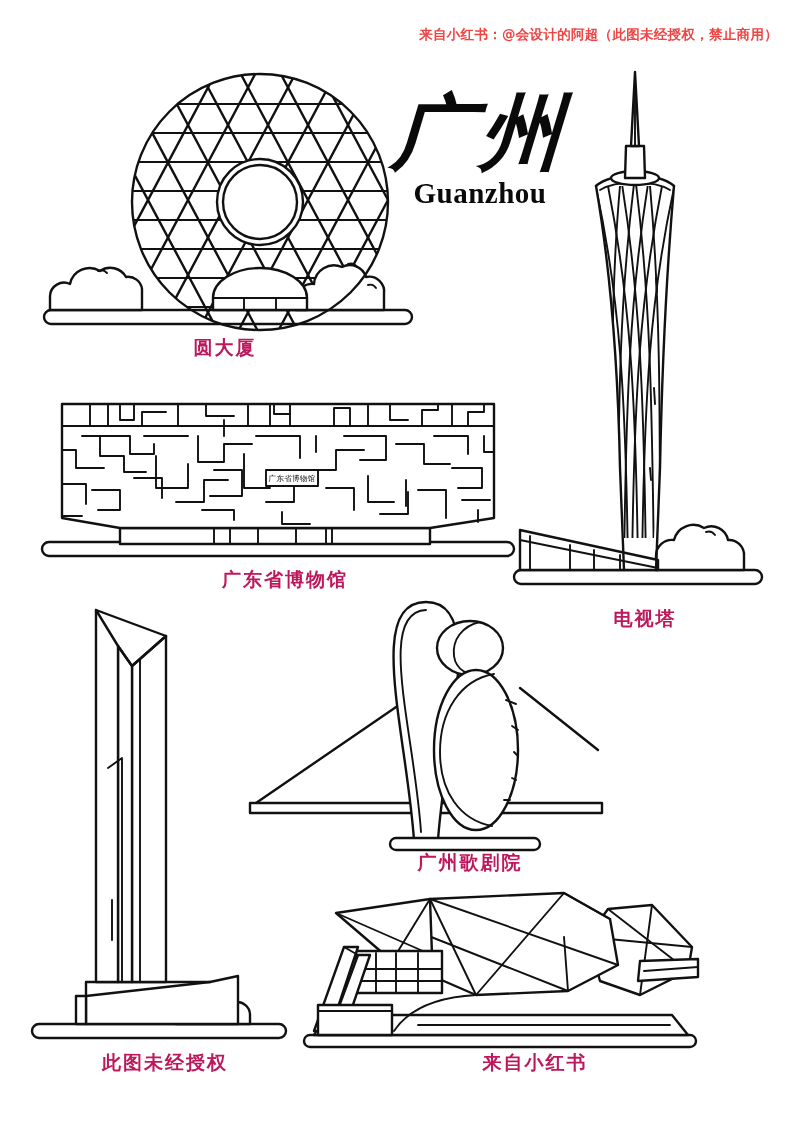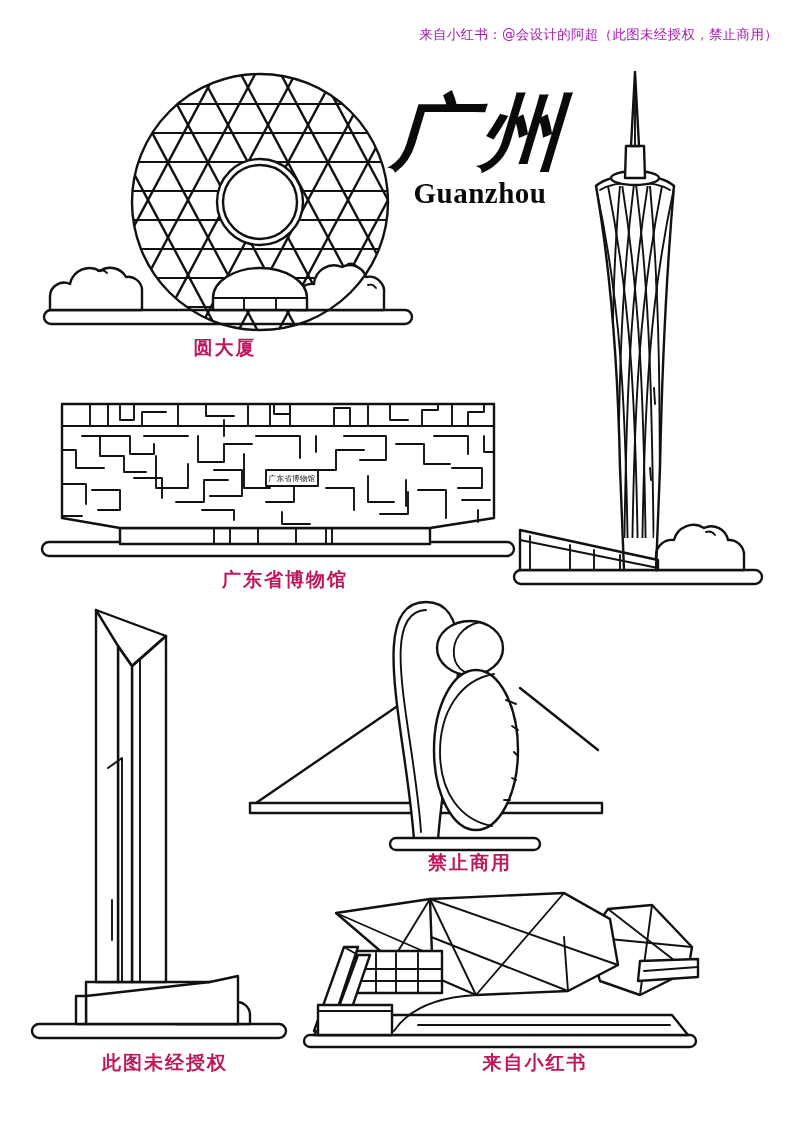--- a/index.html
+++ b/index.html
@@ -22,25 +22,25 @@
     width: 800px;
     height: 1133px;
     background: #ffffff;
   }
   .watermark {
     position: absolute;
     right: 22px;
     top: 28px;
     font-size: 13.5px;
     line-height: 1;
-    color: #a21caf;
+    color: #ef4444;
     letter-spacing: 0.3px;
     white-space: nowrap;
     font-family: "DejaVu Sans", "Liberation Sans", sans-serif;
-    font-weight: 400;
+    font-weight: 700;
   }
   .title-block {
     position: absolute;
     left: 380px;
     top: 92px;
     width: 200px;
     text-align: center;
     pointer-events: none;
   }
   .title-cn {
@@ -316,20 +316,21 @@
     <g>
       <ellipse class="ln fillwhite" cx="127" cy="110" rx="24" ry="7"></ellipse>
     </g>
 
     <path class="ln fillwhite" d="M117,110 L118,78 H136 L137,110 Z"></path>
 
     <path class="ln fillwhite" d="M123,78 L127,4 L131,78 Z"></path>
     <line class="ln ln-thin" x1="127" y1="8" x2="127" y2="78"></line>
   </svg>
 
+  <div class="caption cap-tower">电视塔</div>
 
   <svg class="art" style="left:248px; top:600px;" width="356" height="250" viewBox="0 0 356 250">
 
     <g class="ln">
       <path d="M8,203 L170,92"></path>
       <path d="M272,88 L350,150"></path>
     </g>
 
     <path class="ln fillwhite" d="M2,203 H354 V213 H2 Z"></path>
 
@@ -345,21 +346,21 @@
       <line x1="258" y1="100" x2="268" y2="104"></line>
       <line x1="264" y1="126" x2="270" y2="130"></line>
       <line x1="266" y1="152" x2="270" y2="156"></line>
       <line x1="264" y1="178" x2="268" y2="180"></line>
       <line x1="256" y1="200" x2="262" y2="200"></line>
     </g>
 
     <rect class="ln fillwhite" x="142" y="238" width="150" height="12" rx="6" ry="6"></rect>
   </svg>
 
-  <div class="caption cap-bridge">禁止商用</div>
+  <div class="caption cap-bridge">广州歌剧院</div>
 
   <svg class="art" style="left:28px; top:600px;" width="262" height="448" viewBox="0 0 262 448">
 
     <rect class="ln fillwhite" x="4" y="424" width="254" height="14" rx="7" ry="7"></rect>
 
     <g>
       <path class="ln fillwhite" d="M148,424 v-10 a13,13 0 0,1 16,-12 a16,16 0 0,1 24,-10 a15,15 0 0,1 20,10
                a13,13 0 0,1 14,12 v10 Z"></path>
       <path class="ln ln-thin" d="M176,396 a7,7 0 0,1 8,3"></path>
     </g>

